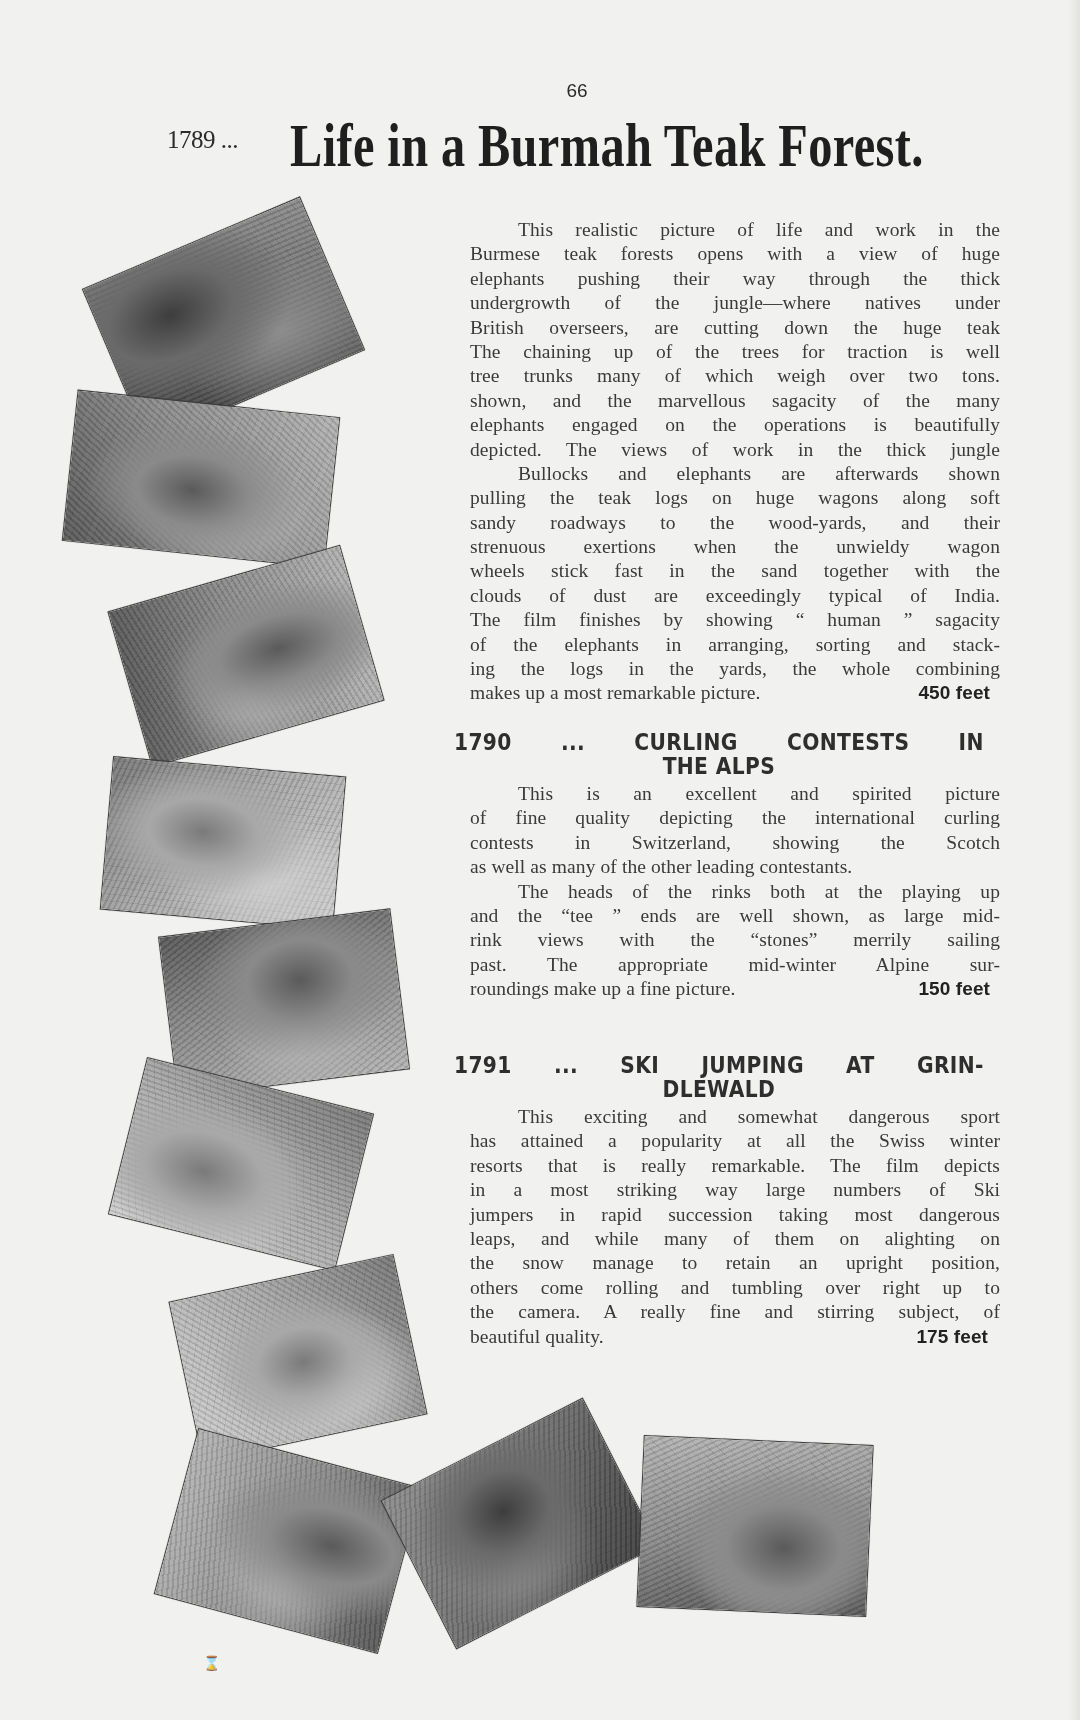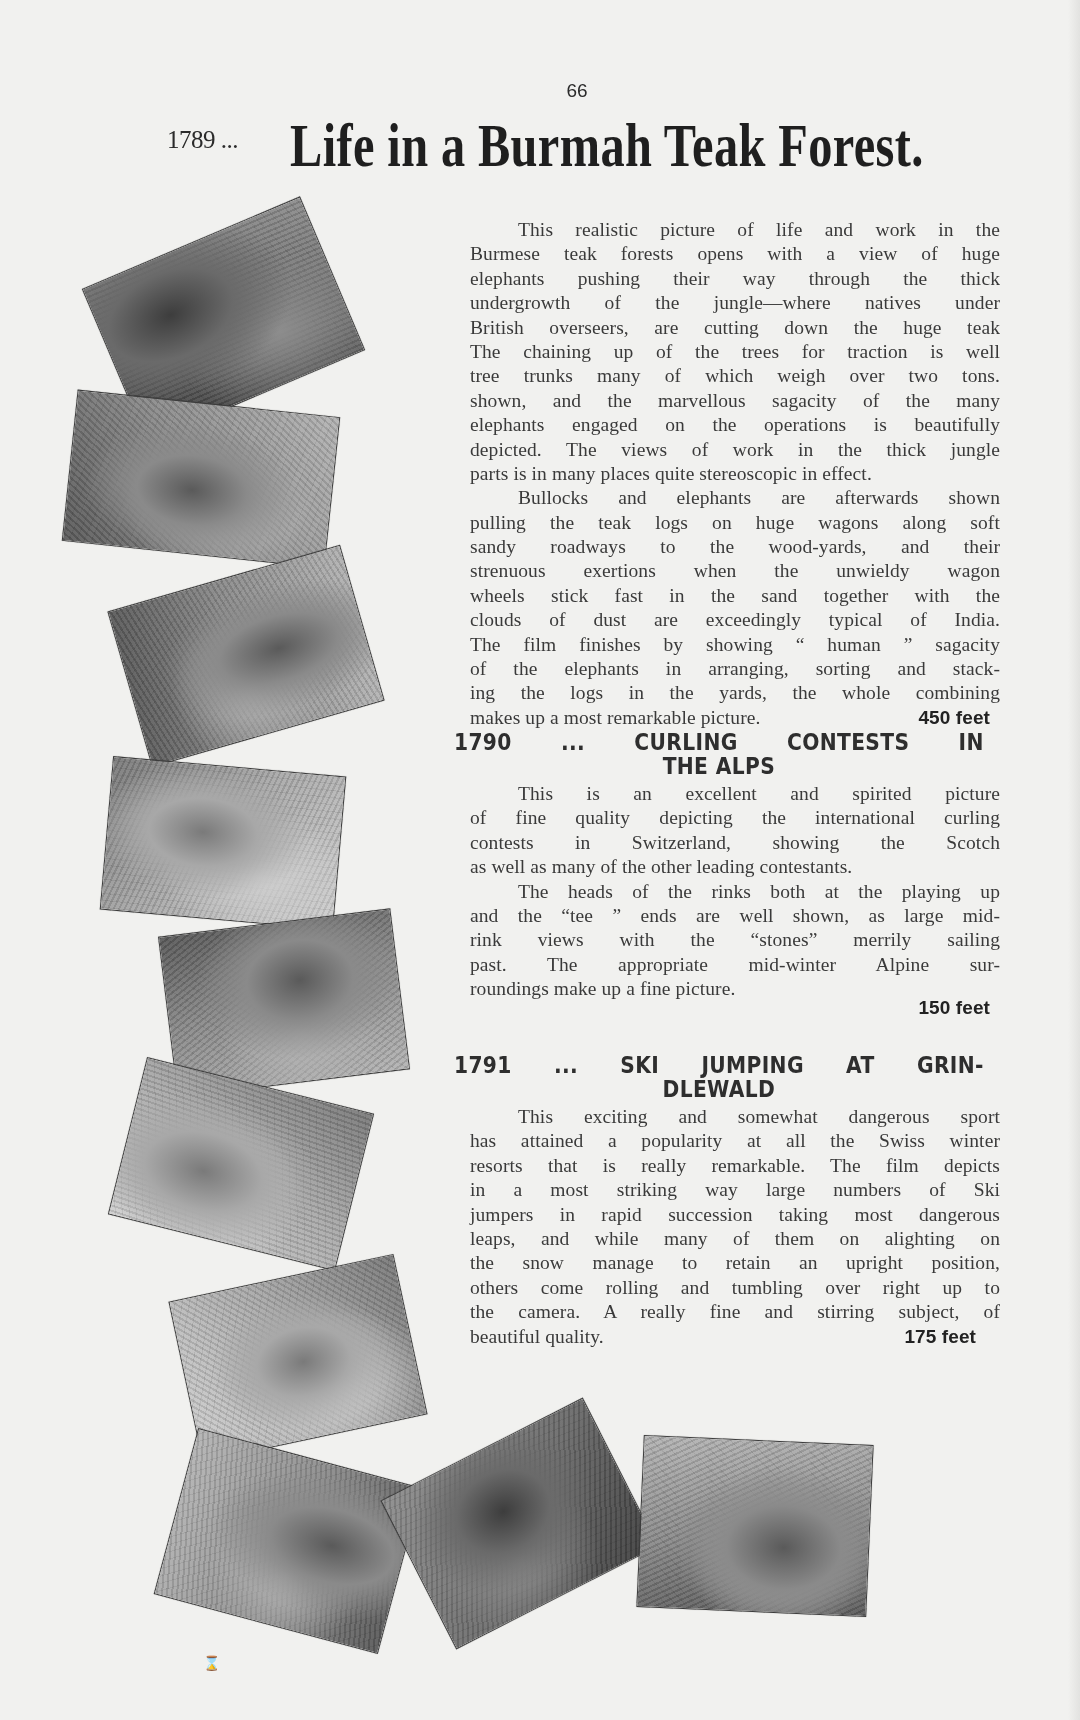--- a/index.html
+++ b/index.html
@@ -84,23 +84,20 @@
       <span class="line indent">This realistic picture of life and work in the</span>
       <span class="line">Burmese teak forests opens with a view of huge</span>
       <span class="line">elephants pushing their way through the thick</span>
       <span class="line">undergrowth of the jungle—where natives under</span>
       <span class="line">British overseers, are cutting down the huge teak</span>
       <span class="line">The chaining up of the trees for traction is well</span>
       <span class="line">tree trunks many of which weigh over two tons.</span>
       <span class="line">shown, and the marvellous sagacity of the many</span>
       <span class="line">elephants engaged on the operations is beautifully</span>
       <span class="line">depicted.  The views of work in the thick jungle</span>
-      <span class="line last">
-        <span>parts is in many places quite stereoscopic in effect.</span>
-      </span>
     </div>
   <div id="p1789-1">
       <span class="line indent">Bullocks and elephants are afterwards shown</span>
       <span class="line">pulling the teak logs on huge wagons along soft</span>
       <span class="line">sandy roadways to the wood-yards, and their</span>
       <span class="line">strenuous exertions when the unwieldy wagon</span>
       <span class="line">wheels stick fast in the sand together with the</span>
       <span class="line">clouds of dust are exceedingly typical of India.</span>
       <span class="line">The film finishes by showing “ human ” sagacity</span>
       <span class="line">of the elephants in arranging, sorting and stack-</span>
@@ -128,21 +125,21 @@
         <span>as well as many of the other leading contestants.</span>
       </span>
     </div>
   <div id="p1790-1">
       <span class="line indent">The heads of the rinks both at the playing up</span>
       <span class="line">and the “tee ” ends are well shown, as large mid-</span>
       <span class="line">rink views with the “stones” merrily sailing</span>
       <span class="line">past.  The appropriate mid-winter Alpine sur-</span>
       <span class="line last">
         <span>roundings make up a fine picture.</span>
-        <span class="footage" style="margin-right: 10px; margin-top: 19px;">150 feet</span>
+        <span class="footage" style="margin-right: 10px;">150 feet</span>
       </span>
     </div>
 </div>
 
 <div class="column" style="top:1047px;">
   <div class="heading-block">
     <span class="heading">
       <span>1791 ...</span>
       <span>SKI JUMPING AT GRIN-</span>
     </span>
@@ -153,18 +150,18 @@
       <span class="line">has attained a popularity at all the Swiss winter</span>
       <span class="line">resorts that is really remarkable.  The film depicts</span>
       <span class="line">in a most striking way large numbers of Ski</span>
       <span class="line">jumpers in rapid succession taking most dangerous</span>
       <span class="line">leaps, and while many of them on alighting on</span>
       <span class="line">the snow manage to retain an upright position,</span>
       <span class="line">others come rolling and tumbling over right up to</span>
       <span class="line">the camera.  A really fine and stirring subject, of</span>
       <span class="line last">
         <span>beautiful quality.</span>
-        <span class="footage" style="margin-right: 24px;">175 feet</span>
+        <span class="footage" style="margin-right: 12px;">175 feet</span>
       </span>
     </div>
 </div>
 
 <span class="mark" style="left:203px; top:1655px;">⌛</span>
 
 </body></html>

